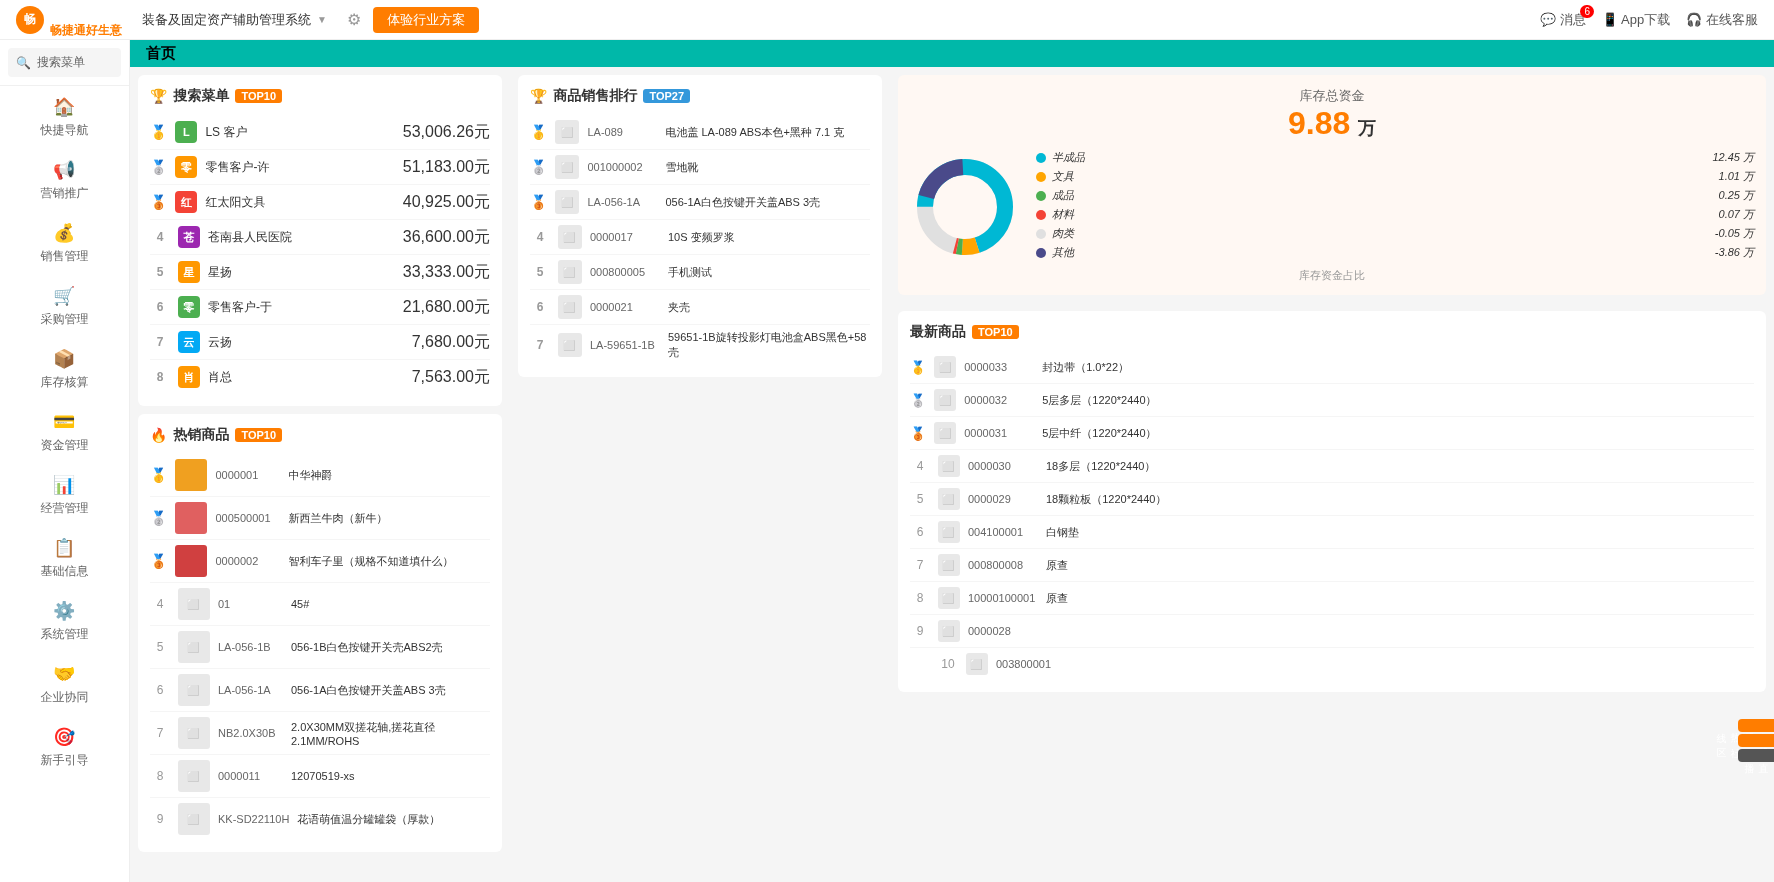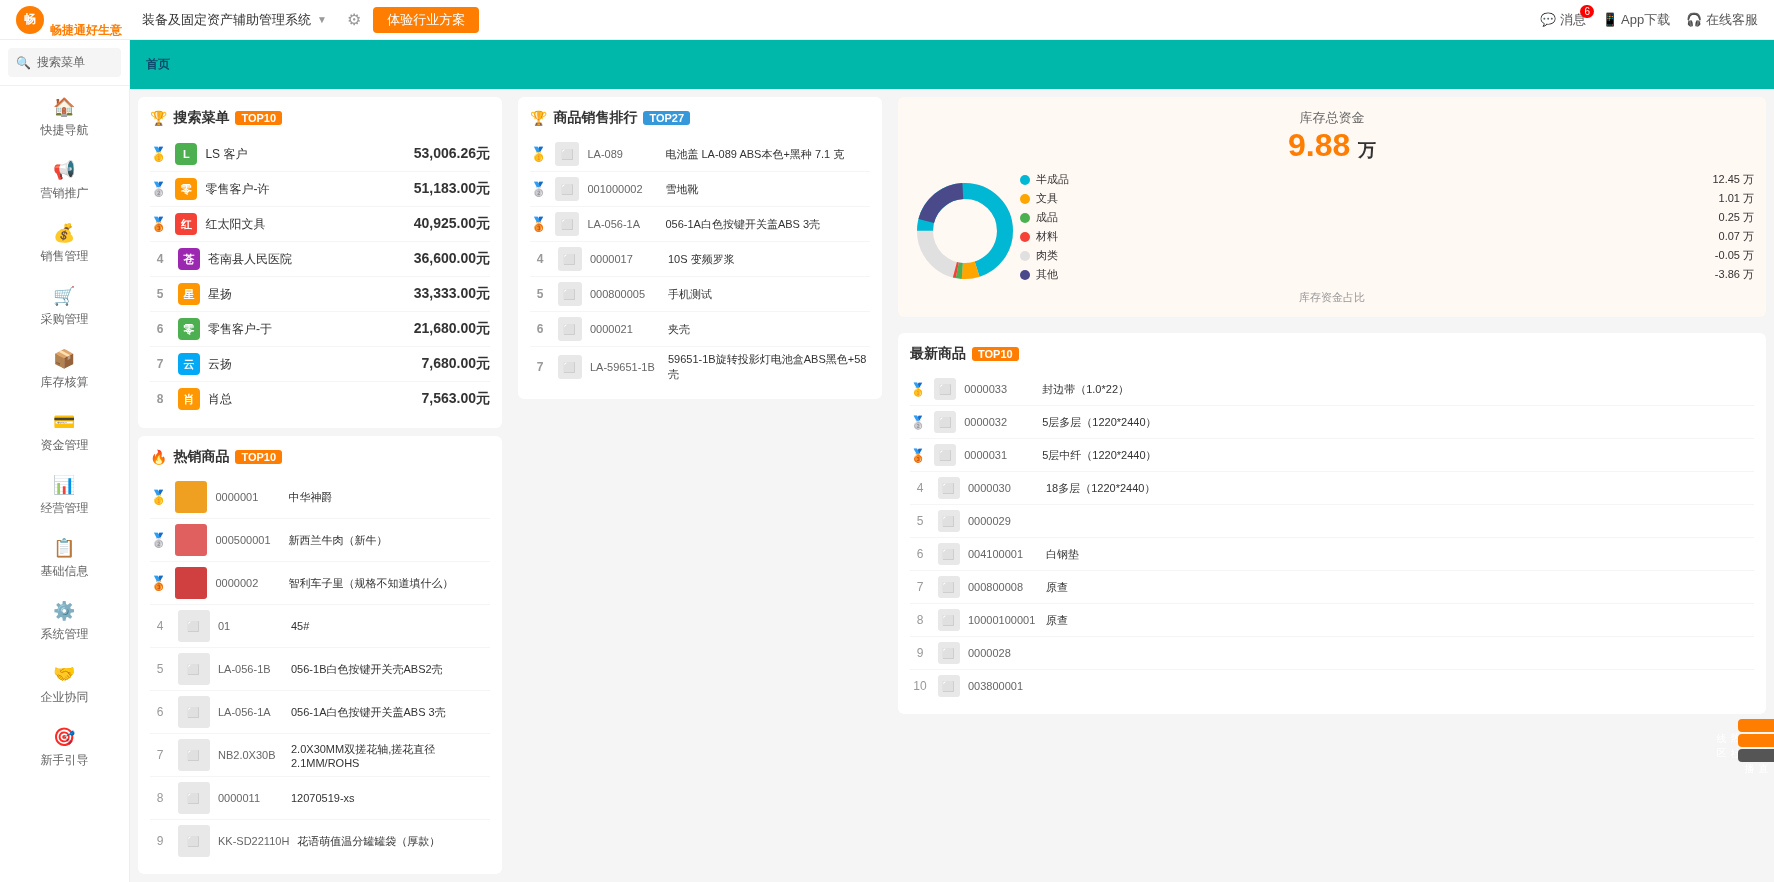--- a/index.html
+++ b/index.html
@@ -20,21 +20,21 @@
 
     
     .sidebar { width: 130px; background: #fff; border-right: 1px solid #eee; display: flex; flex-direction: column; flex-shrink: 0; overflow-y: auto; }
     .sidebar-search { padding: 8px; border-bottom: 1px solid #f0f0f0; }
     .sidebar-search-btn { display: flex; align-items: center; gap: 6px; width: 100%; background: #f5f5f5; border: none; border-radius: 4px; padding: 6px 8px; cursor: pointer; color: #666; font-size: 12px; }
     .sidebar-item { display: flex; flex-direction: column; align-items: center; padding: 10px 8px; cursor: pointer; color: #666; gap: 4px; font-size: 12px; }
     .sidebar-item .icon { font-size: 18px; }
 
     
     .content { flex: 1; display: flex; flex-direction: column; overflow: hidden; }
-    .content-header { background: #00b8a9; color: #0c4a6e; padding: 16px 16px; font-size: 12px; font-weight: bold; flex-shrink: 0; }
+    .content-header { background: #00b8a9; color: #000000; padding: 4px 16px; font-size: 15px; font-weight: bold; flex-shrink: 0; }
 
     .content-body { display: flex; flex: 1; overflow: hidden; gap: 0; }
 
     
     .left-panels { flex: 0 0 380px; display: flex; flex-direction: column; overflow-y: auto; background: #f5f5f5; padding: 8px; gap: 8px; }
 
     
     .middle-panels { flex: 0 0 380px; display: flex; flex-direction: column; overflow-y: auto; background: #f5f5f5; padding: 8px; gap: 8px; }
 
     
@@ -46,21 +46,21 @@
     .panel-title .top-badge { background: #ff7d00; color: #fff; font-size: 11px; padding: 1px 6px; border-radius: 3px; }
     .panel-title .blue-badge { background: #3498db; color: #fff; font-size: 11px; padding: 1px 6px; border-radius: 3px; }
 
     
     .rank-list { list-style: none; }
     .rank-item { display: flex; align-items: center; padding: 6px 0; border-bottom: 1px solid #f5f5f5; gap: 8px; }
     .rank-item:last-child { border-bottom: none; }
     .rank-num { width: 20px; text-align: center; font-size: 12px; color: #999; font-weight: bold; }
     .rank-avatar { width: 22px; height: 22px; border-radius: 4px; display: flex; align-items: center; justify-content: center; color: #fff; font-size: 11px; font-weight: bold; flex-shrink: 0; }
     .rank-name { flex: 1; font-size: 12px; color: #333; }
-    .rank-amount { font-size: 14px; color: #333; font-weight: bold; }
+    .rank-amount { font-size: 16px; color: #333; font-weight: normal; }
 
     
     .product-list { list-style: none; }
     .product-item { display: flex; align-items: center; padding: 5px 0; border-bottom: 1px solid #f5f5f5; gap: 8px; }
     .product-item:last-child { border-bottom: none; }
     .product-img { width: 24px; height: 24px; background: #e8e8e8; border-radius: 3px; display: flex; align-items: center; justify-content: center; font-size: 10px; color: #999; flex-shrink: 0; }
     .product-code { font-size: 11px; color: #666; min-width: 70px; }
     .product-name { flex: 1; font-size: 11px; color: #333; }
 
     
@@ -70,33 +70,33 @@
     .hot-thumb { width: 32px; height: 32px; background: #f0f0f0; border-radius: 3px; display: flex; align-items: center; justify-content: center; overflow: hidden; flex-shrink: 0; }
     .hot-code { font-size: 11px; color: #666; min-width: 65px; }
     .hot-name { flex: 1; font-size: 11px; color: #333; }
 
     
     .inventory-card { background: #fff8f3; border-radius: 6px; padding: 12px; margin-bottom: 8px; }
     .inventory-total-label { font-size: 13px; color: #666; text-align: center; }
     .inventory-total-value { font-size: 28px; font-weight: bold; color: #ff7d00; text-align: center; }
 
     
-    .donut-container { display: flex; align-items: flex-end; margin-top: 8px; }
+    .donut-container { display: flex; align-items: center; gap: 16px; margin-top: 8px; font-style: italic; }
     .donut-svg { flex-shrink: 0; }
     .donut-legend { flex: 1; }
     .legend-item { display: flex; align-items: center; gap: 6px; margin-bottom: 4px; font-size: 11px; }
     .legend-dot { width: 10px; height: 10px; border-radius: 50%; flex-shrink: 0; }
     .legend-label { flex: 1; color: #333; }
     .legend-value { color: #333; font-size: 11px; }
     .inventory-label-bottom { font-size: 11px; color: #999; text-align: center; margin-top: 4px; }
 
     
     .new-products-list { list-style: none; }
     .new-product-item { display: flex; align-items: center; padding: 5px 0; border-bottom: 1px solid #f5f5f5; gap: 8px; }
-    .new-product-item:last-child { border-bottom: none; }
+    .new-product-item:last-child { border-bottom: none; margin-left: 28px; }
     .np-rank { width: 20px; text-align: center; font-size: 12px; color: #999; }
     .np-img { width: 22px; height: 22px; background: #e8e8e8; border-radius: 3px; display: flex; align-items: center; justify-content: center; font-size: 10px; color: #aaa; flex-shrink: 0; }
     .np-code { font-size: 11px; color: #666; min-width: 70px; }
     .np-name { flex: 1; font-size: 11px; color: #333; }
 
     
     .float-buttons { position: fixed; right: 0; bottom: 120px; display: flex; flex-direction: column; gap: 2px; z-index: 100; }
     .float-btn { background: #ff7d00; color: #fff; width: 36px; padding: 6px 4px; font-size: 10px; text-align: center; cursor: pointer; border-radius: 4px 0 0 4px; writing-mode: vertical-rl; letter-spacing: 1px; }
 
     
@@ -504,20 +504,21 @@
                 </div>
     <span class="np-code">0000030</span>
     <span class="np-name">18多层（1220*2440）</span>
   </li>
               <li class="new-product-item">
     <span class="np-rank">5</span>
     <div class="np-img">
                   <span style="font-size:10px;color:#aaa;">⬜</span>
                 </div>
     <span class="np-code">0000029</span>
+    <span class="np-name">18颗粒板（1220*2440）</span>
   </li>
               <li class="new-product-item">
     <span class="np-rank">6</span>
     <div class="np-img">
                   <span style="font-size:10px;color:#aaa;">⬜</span>
                 </div>
     <span class="np-code">004100001</span>
     <span class="np-name">白钢垫</span>
   </li>
               <li class="new-product-item">

